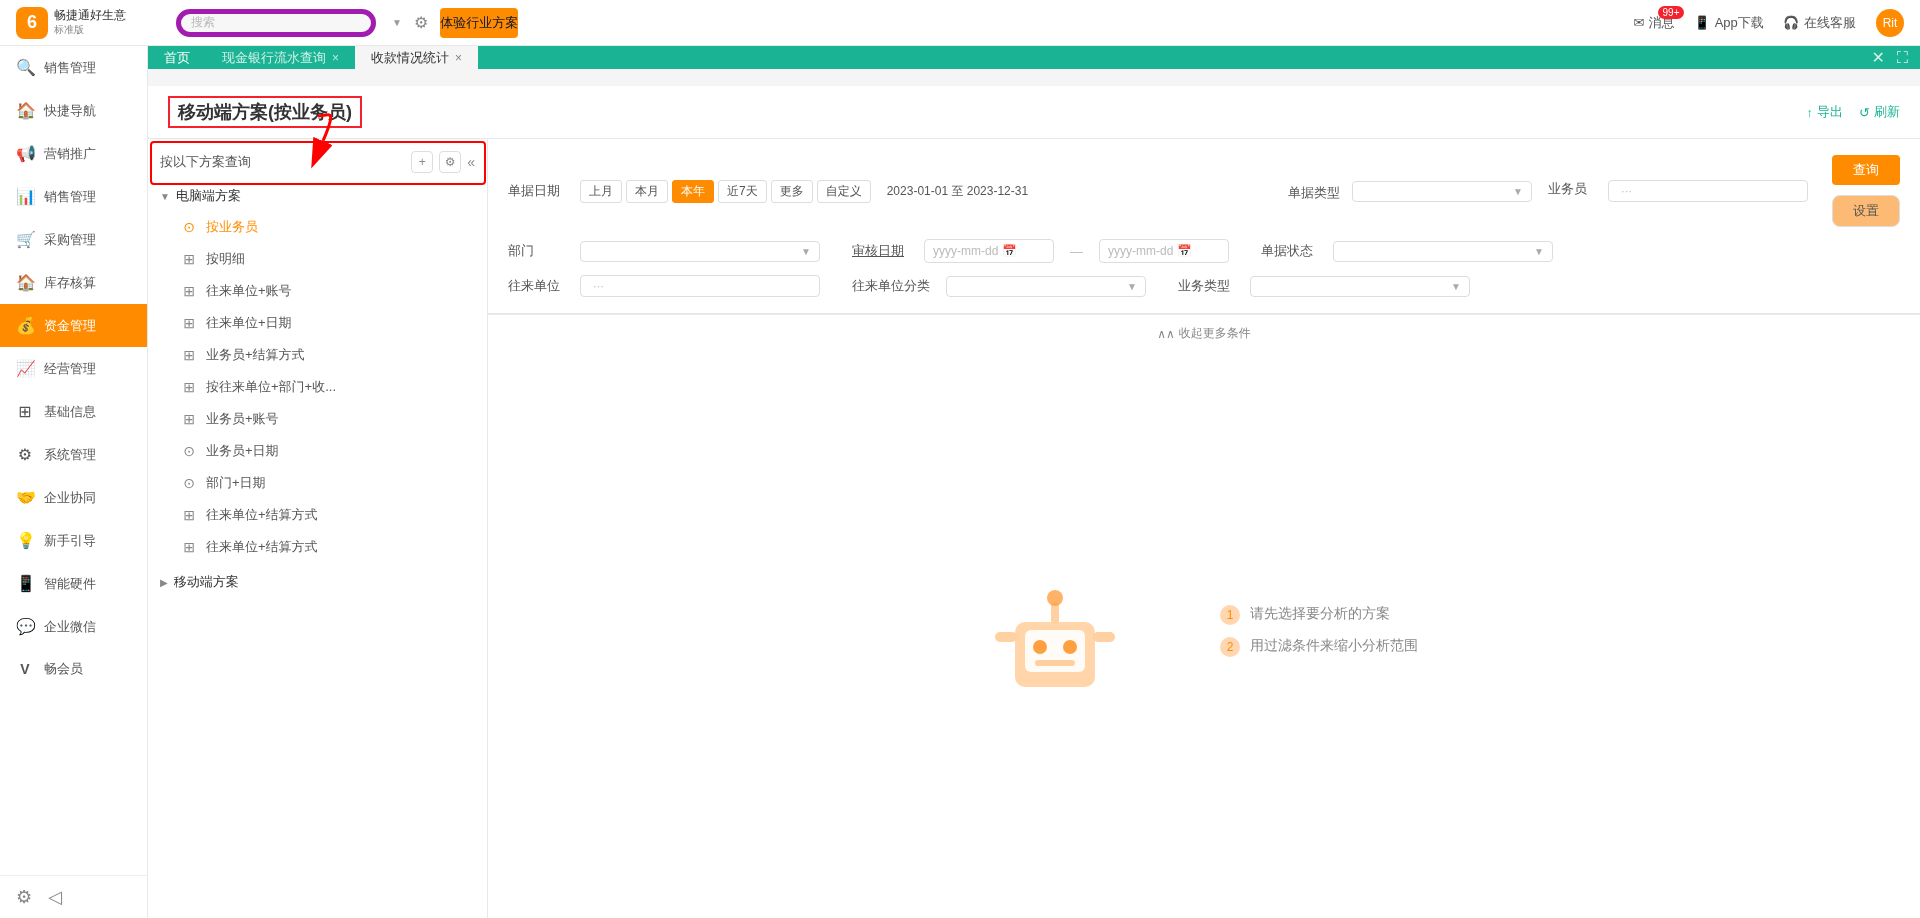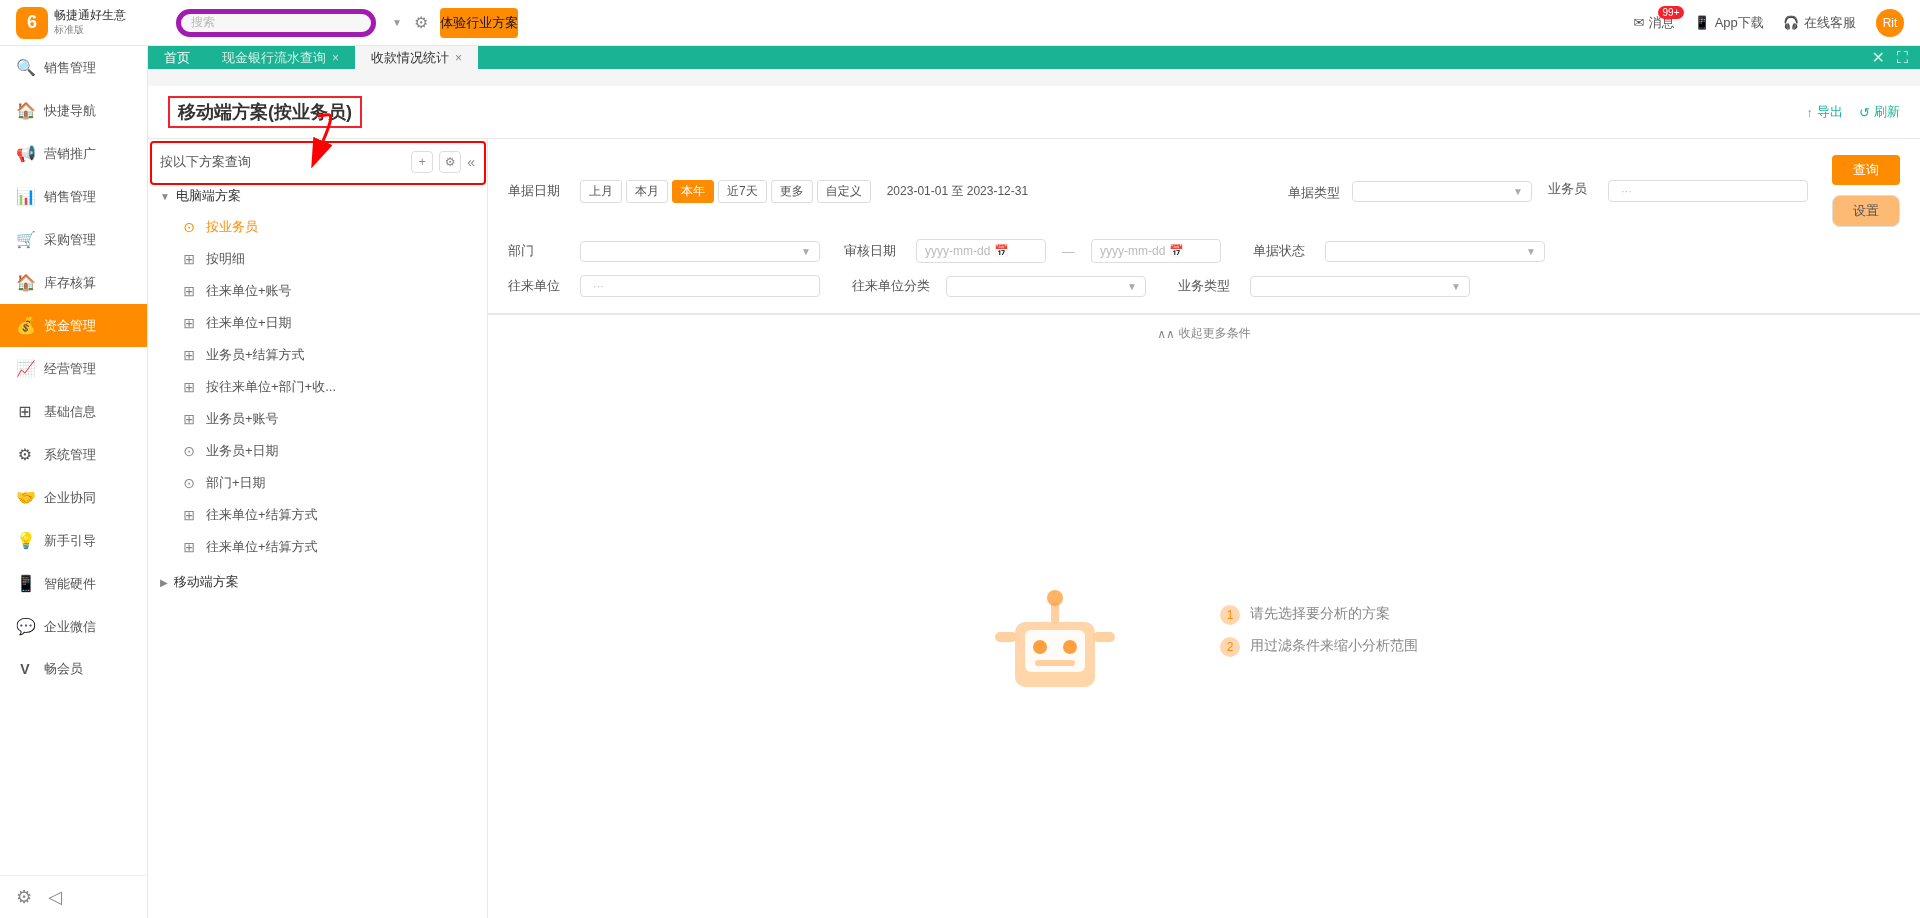--- a/index.html
+++ b/index.html
@@ -703,21 +703,21 @@
           </div>
         </div>
 
         <div class="filter-row">
           <span class="filter-label">部门</span>
           <div class="filter-select" style="min-width:240px;">
             <span></span>
             <span class="arrow">▼</span>
           </div>
 
-          <span class="filter-label" style="margin-left:8px;">审核日期</span>
+          <span class="filter-label" style="margin-left:16px;text-decoration:underline;">审核日期</span>
           <div class="filter-date-input">
             <span>yyyy-mm-dd</span>
             <span class="cal-icon">📅</span>
           </div>
           <span style="color:#bbb;">—</span>
           <div class="filter-date-input">
             <span>yyyy-mm-dd</span>
             <span class="cal-icon">📅</span>
           </div>
 

